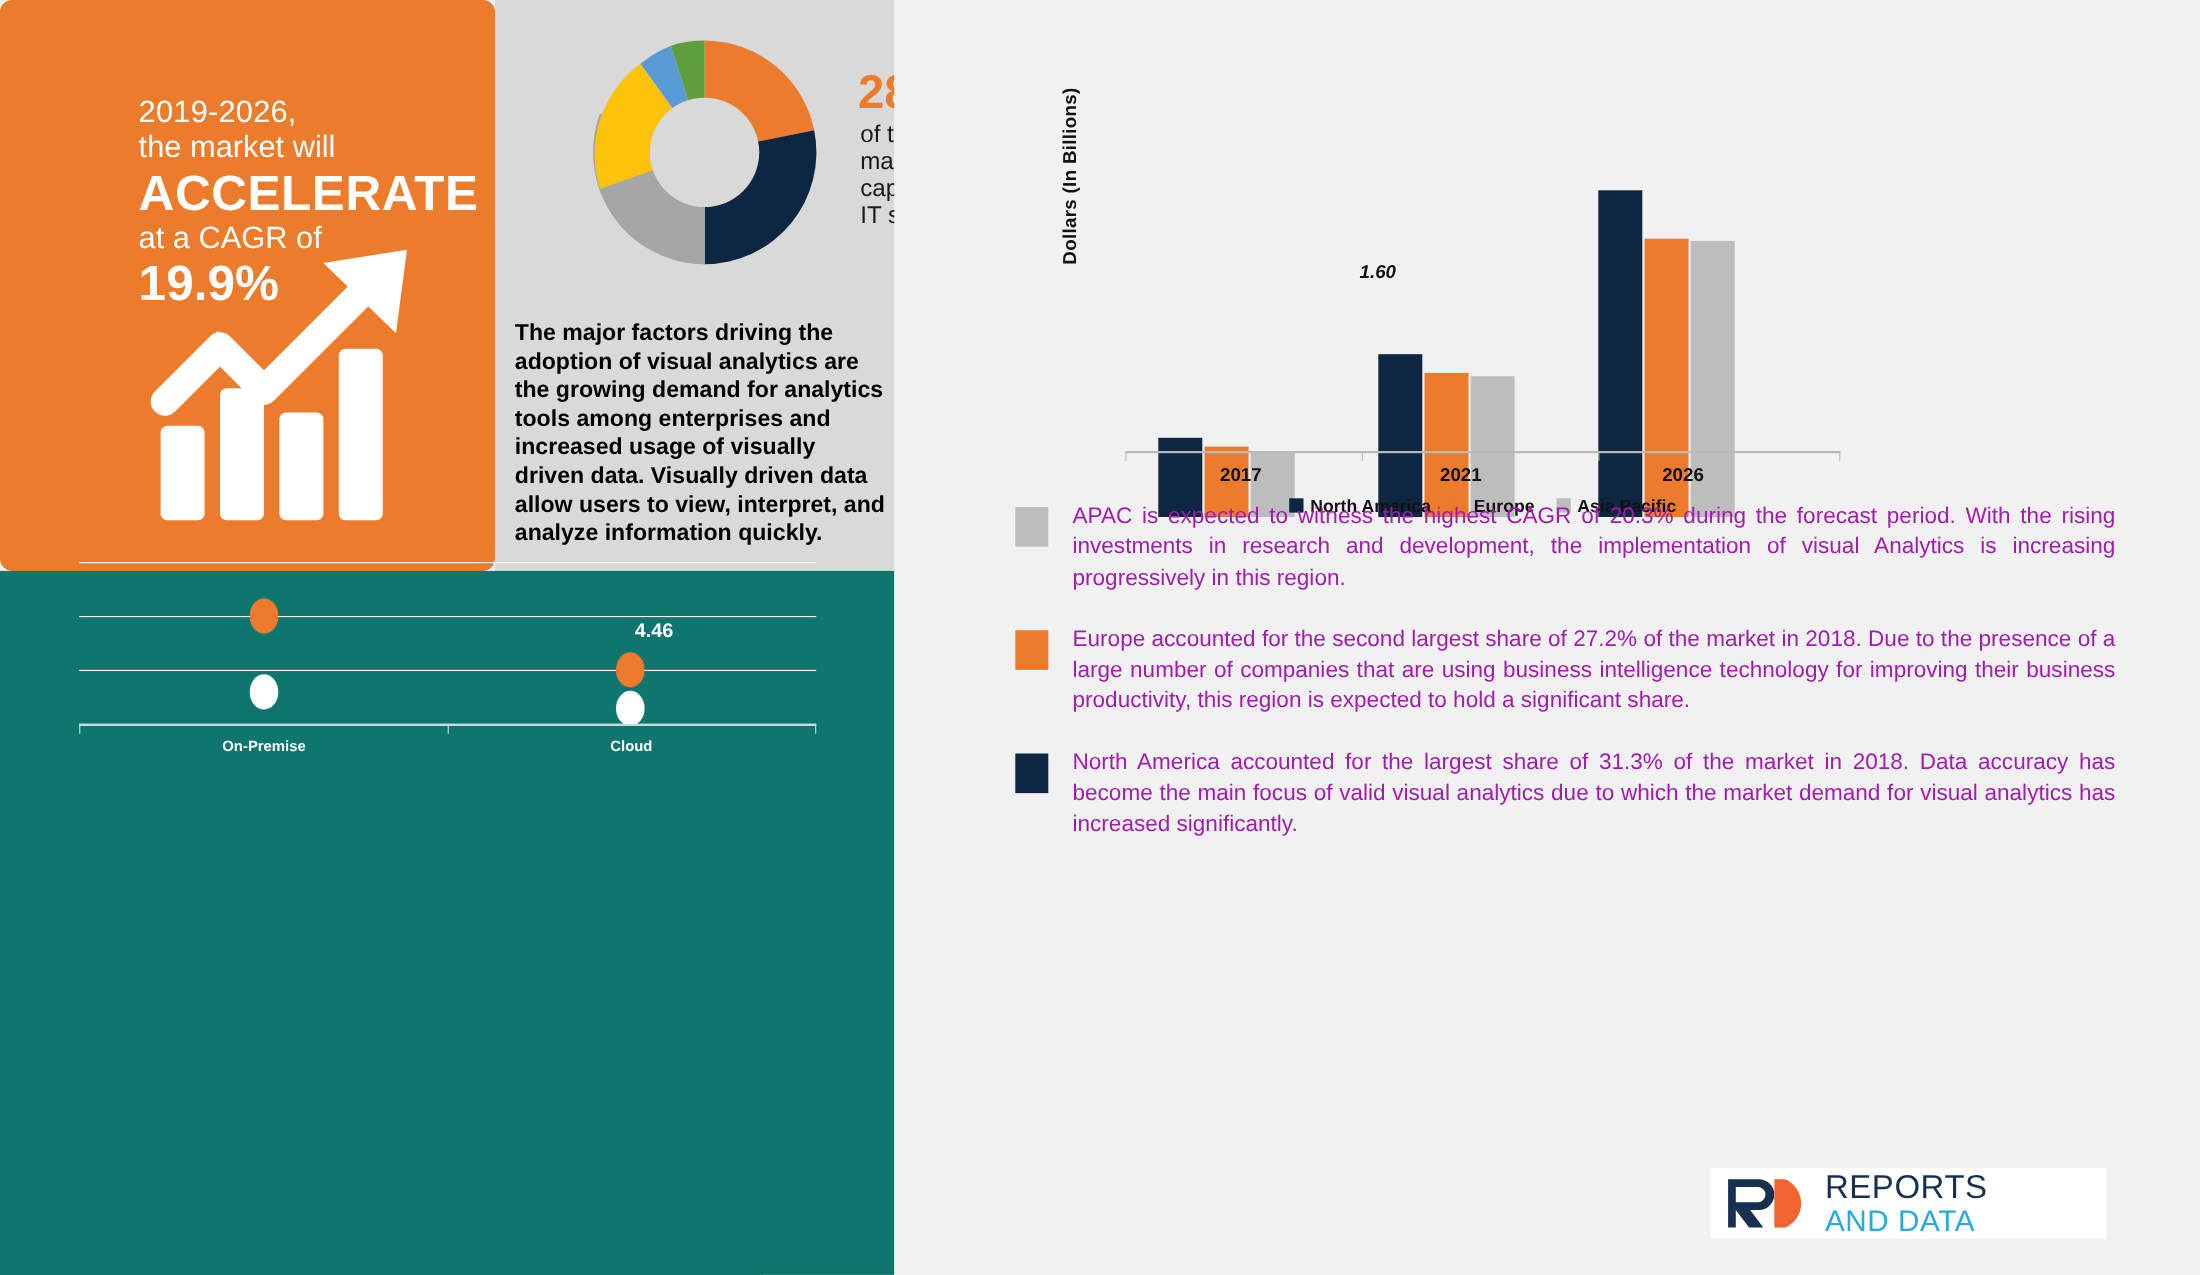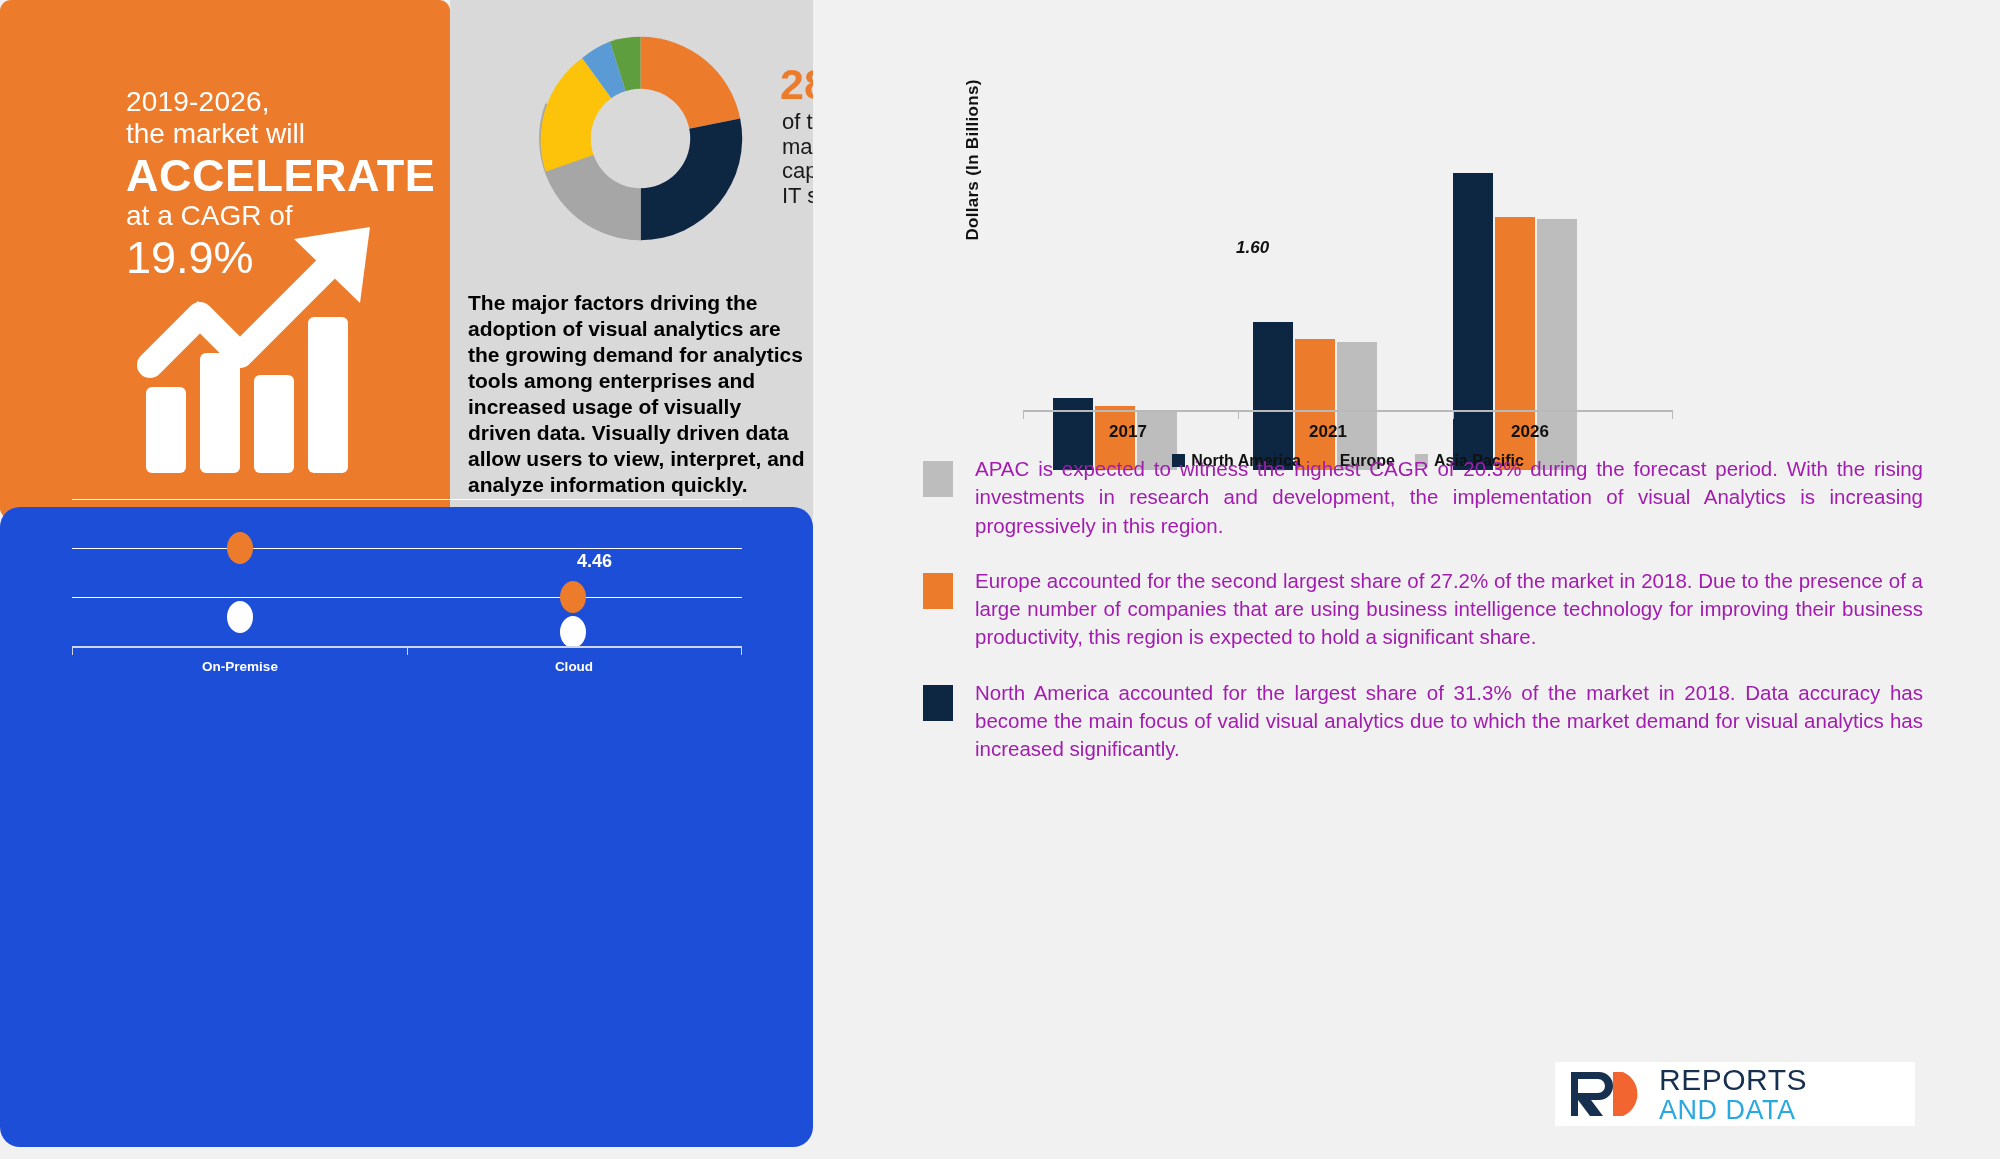--- a/index.html
+++ b/index.html
@@ -14,21 +14,21 @@
 
   
   .tl-orange {
     position:absolute; left:0; top:0; width:450px; height:519px;
     background:#ec7c2c; color:#fff;border-radius:11px;
   }
   .tl-line1 { position:absolute; left:126px; top:86px; font-size:28px; letter-spacing:.2px; }
   .tl-line2 { position:absolute; left:126px; top:118px; font-size:28px; }
   .tl-accel { position:absolute; left:126px; top:150px; font-size:45px; font-weight:700; letter-spacing:.5px; }
   .tl-line3 { position:absolute; left:126px; top:200px; font-size:28px; }
-  .tl-pct   { position:absolute; left:126px; top:232px; font-size:45px; font-weight:400; }
+  .tl-pct   { position:absolute; left:126px; top:232px; font-size:45px; font-weight:700; }
   .tl-icon  { position:absolute; left:128px; top:205px; width:260px; height:280px; }
 
   
   .tm-grey {
     position:absolute; left:450px; top:0; width:363px; height:519px;
     background:#d9d9d9;
   }
   .donut { position:absolute; left:80px; top:28px; width:221px; height:221px; }
   .donut-pct {
     position:absolute; left:330px; top:60px; font-size:43px; font-weight:700; color:#ec7c2c;
@@ -37,22 +37,22 @@
     position:absolute; left:332px; top:110px; width:118px;
     font-size:22px; color:#1a1a1a; line-height:1.12;
   }
   .tm-para {
     position:absolute; left:18px; top:290px; width:340px;
     font-size:21px; font-weight:700; color:#000; line-height:1.24;
   }
 
   
   .bl-navy {
-    position:absolute; left:0; top:507px; width:813px; height:640px;
-    background:#1d4ed8; color:#fff;border-radius:20px;
+    position:absolute; left:0; top:519px; width:813px; height:640px;
+    background:#0f766e; color:#fff;
   }
   .dotplot { position:absolute; left:72px; top:-8px; width:672px; height:200px; }
   .dp-grid { position:absolute; left:0; width:670px; height:1px; background:#ffffff; }
   .dp-axis { position:absolute; left:0; top:147px; width:670px; height:2px; background:#cfd6dd; }
   .dp-tick { position:absolute; width:1px; height:9px; background:#cfd6dd; top:147px; }
   .dp-dot { position:absolute; width:26px; height:32px; border-radius:50%; }
   .dp-tlab { position:absolute; font-size:13.5px; font-weight:700; top:160px; text-align:center; width:160px; }
   .dp-vallab { position:absolute; font-size:18px; font-weight:700; color:#fff; }
 
   

